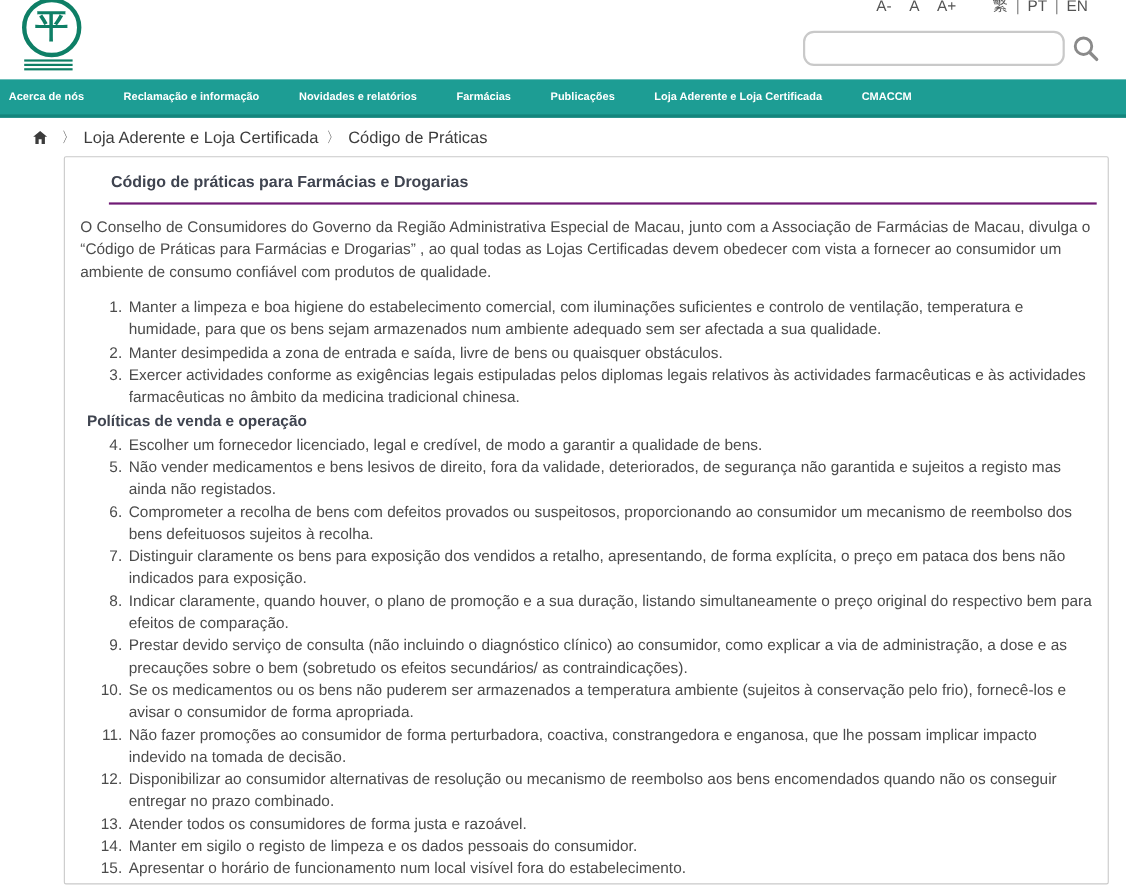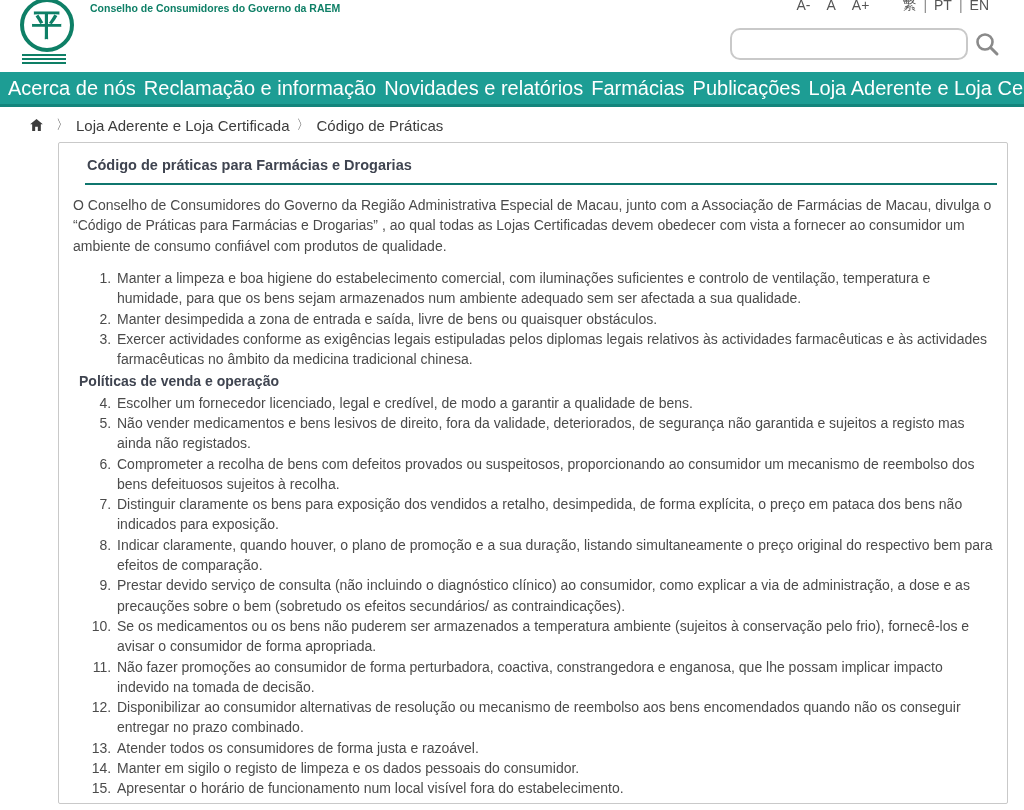--- a/index.html
+++ b/index.html
@@ -27,34 +27,34 @@
   .lang-sep { color:#888; }
 
   .search-row { position:absolute; top:28px; right:24px; display:flex; align-items:center; }
   .search-input { width:238px; height:32px; border:2px solid #c9c9c9; border-radius:10px;
     outline:none; font-size:14px; padding:0 10px; color:#444; }
   .search-btn { margin-left:6px; background:none; border:none; cursor:pointer; width:26px; height:26px; padding:0; }
 
   
   .nav { width:1024px; height:35px; background:#1d9d94; border-bottom:3px solid #14857c;
     display:flex; align-items:center; white-space:nowrap; overflow:hidden; }
-  .nav-item { color:#fff; font-size:20px; font-weight:400; padding:0 4px; cursor:pointer; flex:0 0 auto; }
+  .nav-item { color:#fff; font-size:10px; font-weight:700; padding:0 18px; cursor:pointer; flex:0 0 auto; }
   .nav-item:first-child { padding-left:8px; }
 
   
   .breadcrumb { display:flex; align-items:center; margin:9px 0 0 28px; font-size:15px; color:#3c3c3c; }
   .crumb-home { width:17px; height:16px; margin-right:4px; cursor:pointer; }
   .crumb-sep { color:#555; margin:0 7px; font-size:13px; }
   .crumb-link { cursor:pointer; }
 
   
   .content-box { margin:8px auto 0 58px; width:950px; height:662px; border:1px solid #c9c9c9;
     border-radius:2px; padding:12px 10px 10px 10px; overflow:hidden;
     color:#4b4b4b; font-size:14px; line-height:1.45; }
-  .content-title-wrap { margin-left:16px; border-bottom:2px solid #0f766e; padding:0 0 7px 2px; }
+  .content-title-wrap { margin-left:30px; border-bottom:2px solid #701a75; padding:0 0 7px 2px; }
   .content-title { color:#3f4450; font-weight:bold; font-size:14.5px; }
   .intro { margin:10px 4px 12px 4px; }
   .section-heading { font-weight:bold; color:#3f4450; margin:2px 0 1px 10px; }
   ol.rules { margin:0 0 2px 0; padding-left:46px; }
   ol.rules li { padding-left:2px; margin:0; }
 </style>
 </head>
 <body>
 
 <div class="header">
@@ -63,21 +63,20 @@
       <div class="logo-circle">
         <span class="logo-char">平</span>
       </div>
       <div class="logo-lines">
         <div></div>
           <div></div>
           <div></div>
       </div>
     </div>
     <div class="logo-text">
-      <div class="logo-sub">Conselho de Consumidores do Governo da RAEM</div>
     </div>
   </div>
 
   <div class="top-controls">
     <span class="font-size-ctrl">A-</span>
     <span class="font-size-ctrl">A</span>
     <span class="font-size-ctrl">A+</span>
     <span class="lang-group">
       <span class="lang-item">繁</span>
       <span class="lang-sep">|</span>
@@ -130,21 +129,21 @@
     <li>Manter a limpeza e boa higiene do estabelecimento comercial, com iluminações suficientes e controlo de ventilação, temperatura e humidade, para que os bens sejam armazenados num ambiente adequado sem ser afectada a sua qualidade.</li>
     <li>Manter desimpedida a zona de entrada e saída, livre de bens ou quaisquer obstáculos.</li>
     <li>Exercer actividades conforme as exigências legais estipuladas pelos diplomas legais relativos às actividades farmacêuticas e às actividades farmacêuticas no âmbito da medicina tradicional chinesa.</li>
   </ol>
 
   <div class="section-heading">Políticas de venda e operação</div>
   <ol class="rules" start="4">
     <li>Escolher um fornecedor licenciado, legal e credível, de modo a garantir a qualidade de bens.</li>
     <li>Não vender medicamentos e bens lesivos de direito, fora da validade, deteriorados, de segurança não garantida e sujeitos a registo mas ainda não registados.</li>
     <li>Comprometer a recolha de bens com defeitos provados ou suspeitosos, proporcionando ao consumidor um mecanismo de reembolso dos bens defeituosos sujeitos à recolha.</li>
-    <li>Distinguir claramente os bens para exposição dos vendidos a retalho, desimpedida, de forma explícita, o preço em pataca dos bens não indicados para exposição.</li>
+    <li>Distinguir claramente os bens para exposição dos vendidos a retalho, apresentando, de forma explícita, o preço em pataca dos bens não indicados para exposição.</li>
     <li>Indicar claramente, quando houver, o plano de promoção e a sua duração, listando simultaneamente o preço original do respectivo bem para efeitos de comparação.</li>
     <li>Prestar devido serviço de consulta (não incluindo o diagnóstico clínico) ao consumidor, como explicar a via de administração, a dose e as precauções sobre o bem (sobretudo os efeitos secundários/ as contraindicações).</li>
     <li>Se os medicamentos ou os bens não puderem ser armazenados a temperatura ambiente (sujeitos à conservação pelo frio), fornecê-los e avisar o consumidor de forma apropriada.</li>
     <li>Não fazer promoções ao consumidor de forma perturbadora, coactiva, constrangedora e enganosa, que lhe possam implicar impacto indevido na tomada de decisão.</li>
     <li>Disponibilizar ao consumidor alternativas de resolução ou mecanismo de reembolso aos bens encomendados quando não os conseguir entregar no prazo combinado.</li>
     <li>Atender todos os consumidores de forma justa e razoável.</li>
     <li>Manter em sigilo o registo de limpeza e os dados pessoais do consumidor.</li>
     <li>Apresentar o horário de funcionamento num local visível fora do estabelecimento.</li>
 
   </ol>

